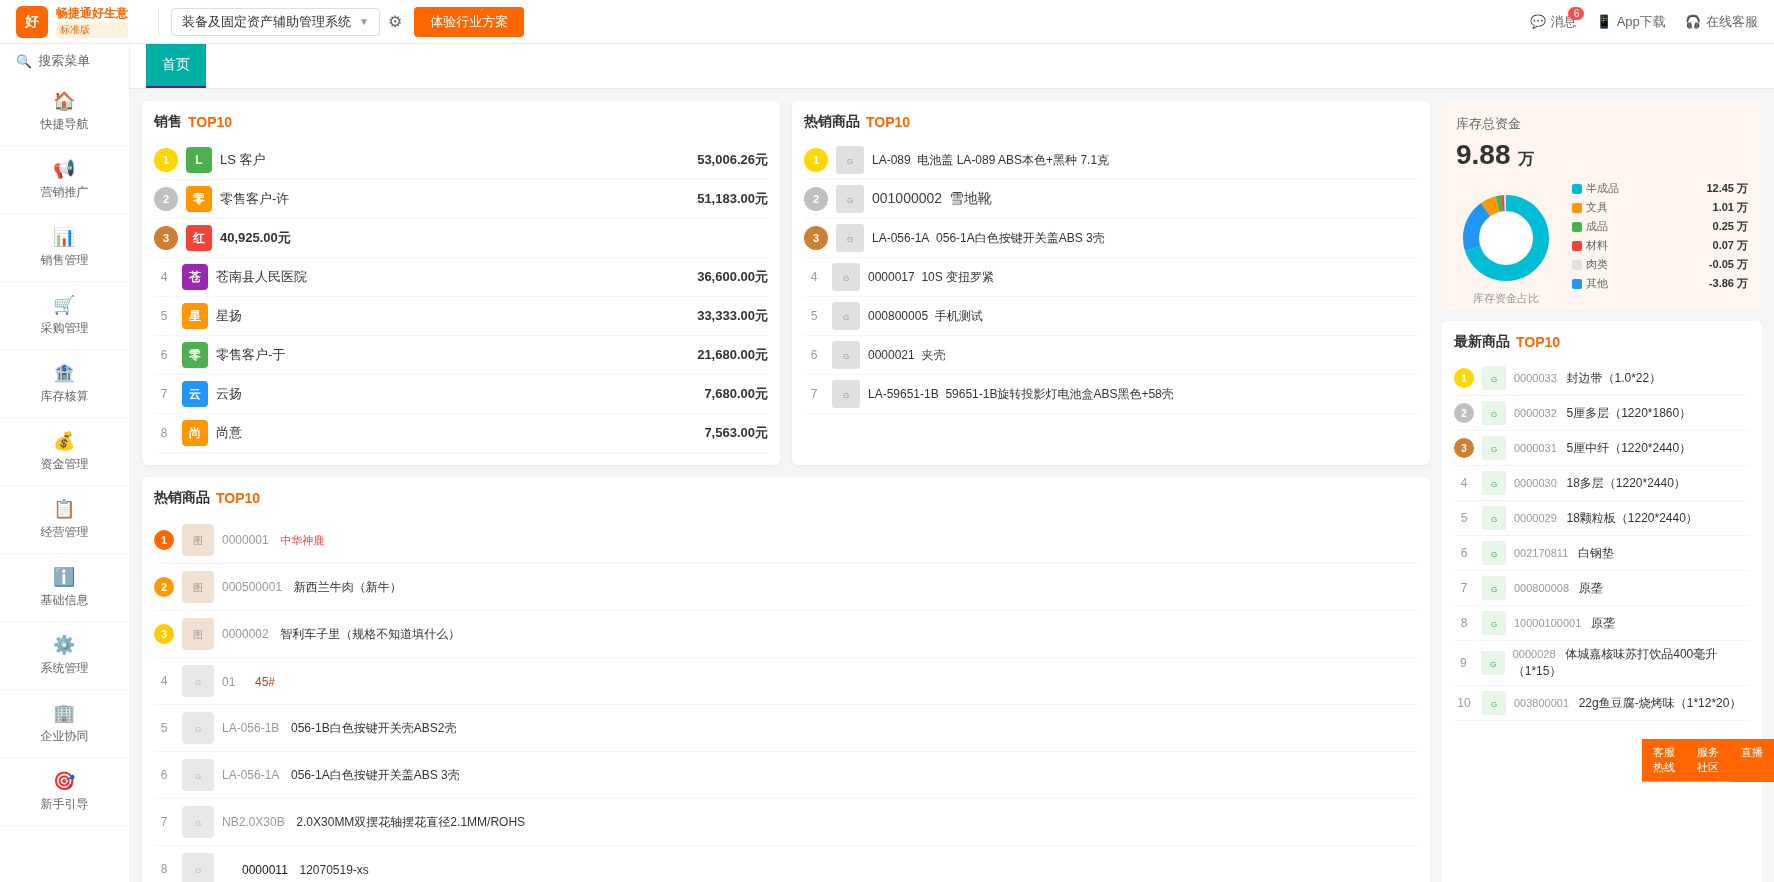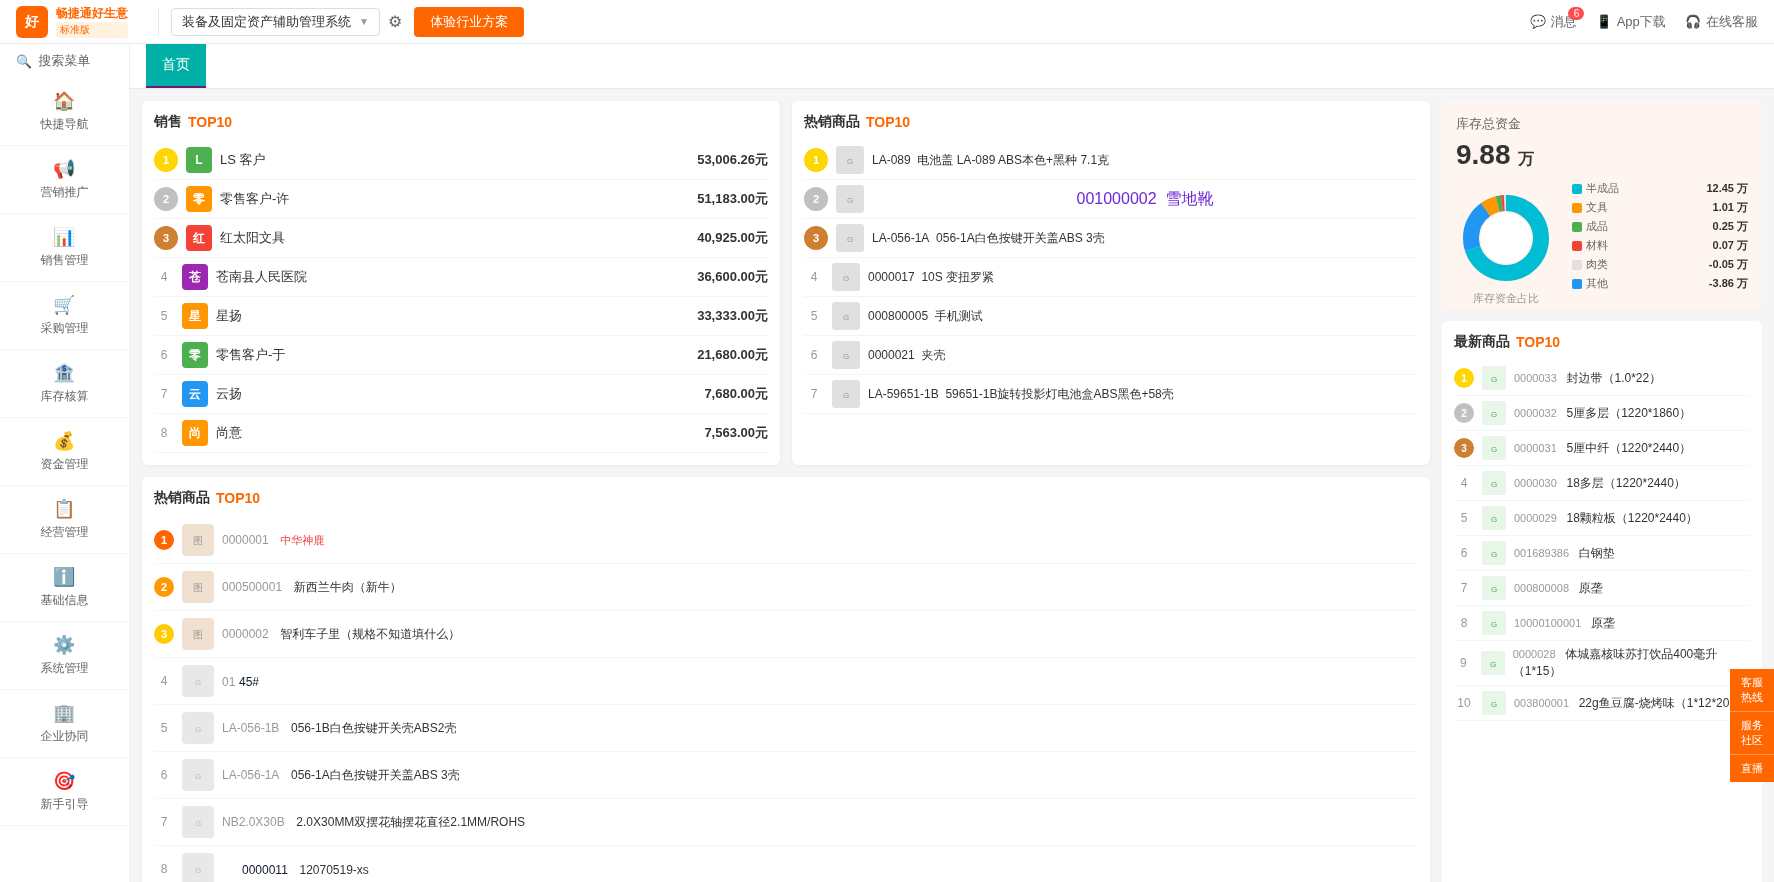--- a/index.html
+++ b/index.html
@@ -204,21 +204,21 @@
     }
     .latest-img {
       width: 24px; height: 24px; border-radius: 3px;
       background: #e8f5e9; display: flex; align-items: center; justify-content: center;
       font-size: 10px; color: #4caf50;
     }
 
     
     .float-btns {
       position: fixed; right: 0; bottom: 100px;
-      display: flex; flex-direction: column;
+      display: flex; flex-direction: row;
       z-index: 200;
     }
     .float-btn {
       width: 44px; padding: 6px 4px;
       background: #ff6600; color: #fff;
       text-align: center; font-size: 11px;
       cursor: pointer; border-bottom: 1px solid rgba(255,255,255,0.3);
     }
     .float-btn:last-child { border-bottom: none; }
 
@@ -343,21 +343,20 @@
     </div>
           <div class="list-row">
       <div class="rank-badge rank-2" style="background:#c0c0c0">2</div>
       <div class="customer-avatar" style="background:#ff9800">零</div>
       <div class="customer-name">零售客户-许</div>
       <div class="customer-amount">51,183.00元</div>
     </div>
           <div class="list-row">
       <div class="rank-badge rank-3" style="background:#cd7f32">3</div>
       <div class="customer-avatar" style="background:#f44336">红</div>
-      <div class="customer-name">红太阳文具</div>
       <div class="customer-amount">40,925.00元</div>
     </div>
           <div class="list-row">
       <div class="rank-num">4</div>
       <div class="customer-avatar" style="background:#9c27b0">苍</div>
       <div class="customer-name">苍南县人民医院</div>
       <div class="customer-amount">36,600.00元</div>
     </div>
           <div class="list-row">
       <div class="rank-num">5</div>
@@ -406,21 +405,21 @@
   </div>
           <div class="product-row">
     <div class="rank-badge rank-2" style="background:#c0c0c0">2</div>
     <div class="product-img">
               <svg width="16" height="16" viewBox="0 0 16 16">
                 <rect width="16" height="16" fill="#e0e0e0" rx="2"></rect>
                 <text x="8" y="12" text-anchor="middle" font-size="8" fill="#999">G</text>
               </svg>
             </div>
     <div class="product-info">
-      <div style="font-size:16px;color:#6d28d9;text-align:center;">001000002&nbsp;&nbsp;雪地靴</div>
+      <div style="font-size:14px;color:#404040;">001000002&nbsp;&nbsp;雪地靴</div>
     </div>
   </div>
           <div class="product-row">
     <div class="rank-badge rank-3" style="background:#cd7f32">3</div>
     <div class="product-img">
               <svg width="16" height="16" viewBox="0 0 16 16">
                 <rect width="16" height="16" fill="#e0e0e0" rx="2"></rect>
                 <text x="8" y="12" text-anchor="middle" font-size="8" fill="#999">G</text>
               </svg>
             </div>
@@ -614,21 +613,21 @@
   </div>
             <div class="latest-row">
     <div style="width:20px;text-align:center;color:#999;font-size:12px;">6</div>
     <div class="latest-img">
       <svg width="24" height="24" viewBox="0 0 24 24">
                   <rect width="24" height="24" fill="#e8f5e9" rx="3"></rect>
                   <text x="12" y="16" text-anchor="middle" font-size="8" fill="#4caf50">G</text>
                 </svg>
     </div>
     <div>
-      <span style="font-size:11px;color:#999;">001689386</span>
+      <span style="font-size:11px;color:#999;">002170811</span>
       <span style="font-size:12px;color:#333;margin-left:6px;">白钢垫</span>
     </div>
   </div>
             <div class="latest-row">
     <div style="width:20px;text-align:center;color:#999;font-size:12px;">7</div>
     <div class="latest-img">
       <svg width="24" height="24" viewBox="0 0 24 24">
                   <rect width="24" height="24" fill="#e8f5e9" rx="3"></rect>
                   <text x="12" y="16" text-anchor="middle" font-size="8" fill="#4caf50">G</text>
                 </svg>
@@ -729,21 +728,21 @@
           <div class="hot-product-row">
     <div style="width:20px;text-align:center;color:#999;font-size:12px;">4</div>
     <div class="hot-product-img">
               <svg width="32" height="32" viewBox="0 0 32 32">
                 <rect width="32" height="32" fill="#e8e8e8" rx="4"></rect>
                 <text x="16" y="20" text-anchor="middle" font-size="8" fill="#bbb">G</text>
               </svg>
             </div>
     <div>
       <span style="font-size:12px;color:#999;">01</span>
-      <span style="font-size:12px;color:#0f172a;margin-left:0;">45#</span>
+      <span style="font-size:12px;color:#c2410c;margin-left:16px;">45#</span>
     </div>
   </div>
           <div class="hot-product-row">
     <div style="width:20px;text-align:center;color:#999;font-size:12px;">5</div>
     <div class="hot-product-img">
               <svg width="32" height="32" viewBox="0 0 32 32">
                 <rect width="32" height="32" fill="#e8e8e8" rx="4"></rect>
                 <text x="16" y="20" text-anchor="middle" font-size="8" fill="#bbb">G</text>
               </svg>
             </div>

